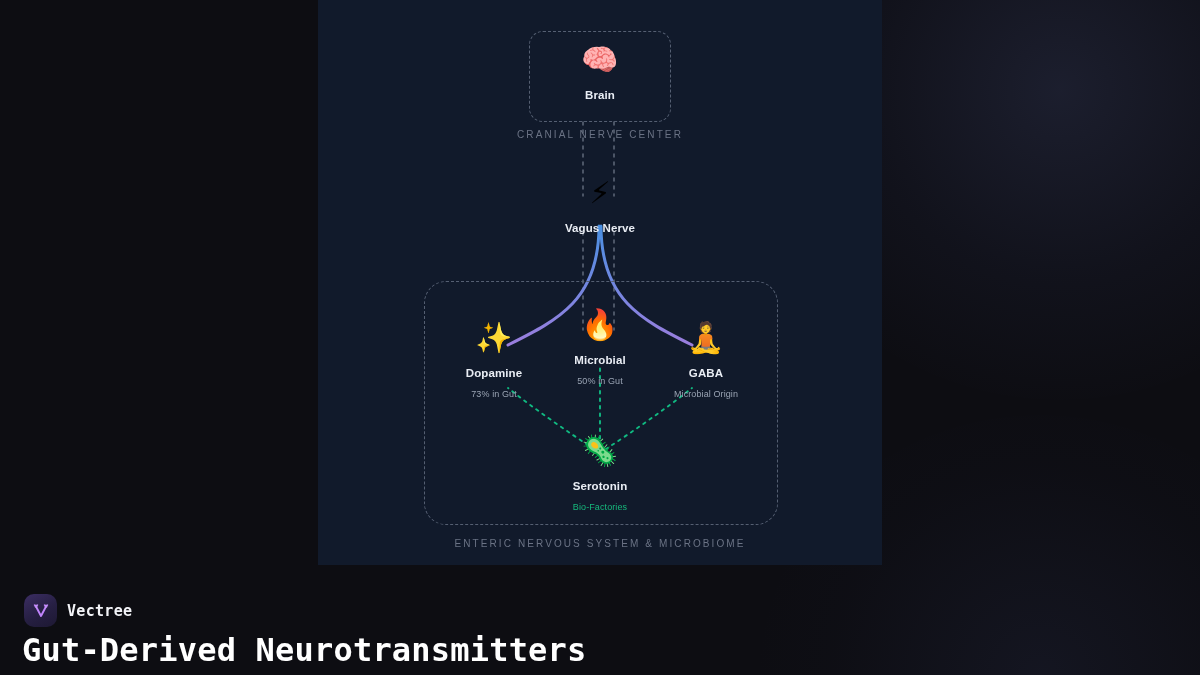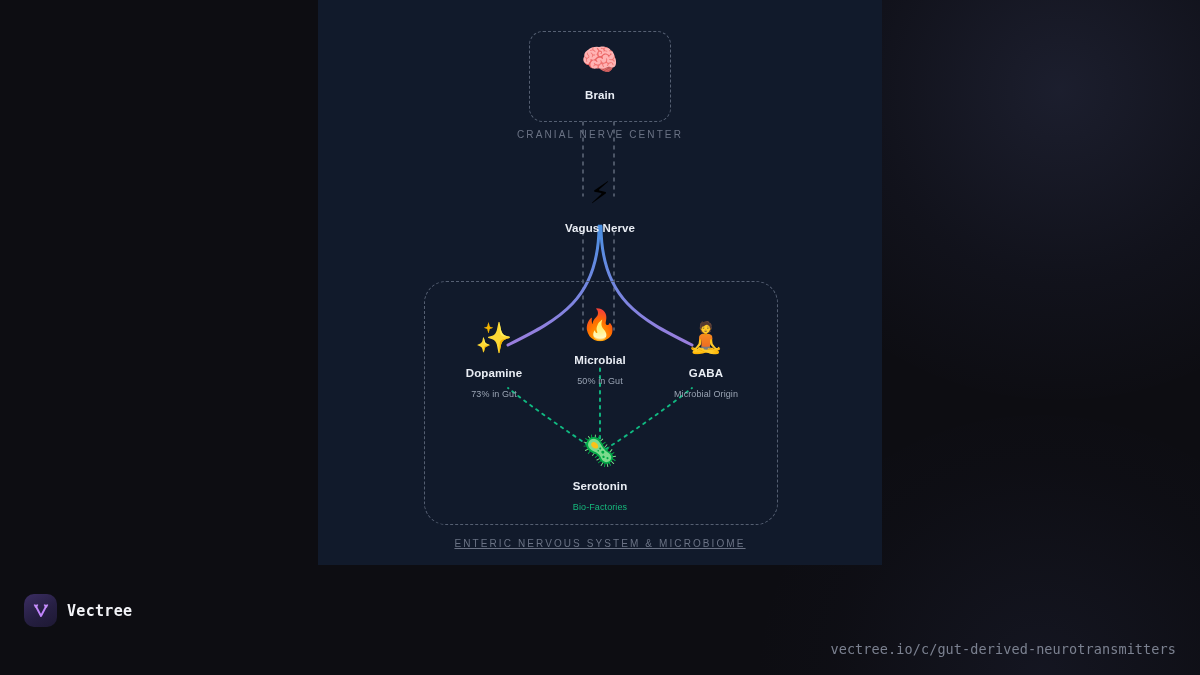--- a/index.html
+++ b/index.html
@@ -82,21 +82,21 @@
     width: 100%;
     text-align: center;
     font-size: 10px;
     letter-spacing: 2.1px;
     color: #6b7385;
     font-weight: 500;
     font-family: "Liberation Sans", "DejaVu Sans", sans-serif;
     white-space: nowrap;
   }
   .cap-brain { left: 0; top: 129px; }
-  .cap-gut   { left: 0; top: 538px; text-decoration: underline; }
+  .cap-gut   { left: 0; top: 538px; }
 
   
   .node {
     position: absolute;
     text-align: center;
     transform: translate(-50%, -50%);
     white-space: nowrap;
   }
   .node .glyph {
     font-size: 30px;
@@ -269,17 +269,17 @@
           <path d="M5 5.5 L10 15 L15 5.5" fill="none" stroke="#c084fc" stroke-width="1.9" stroke-linecap="round" stroke-linejoin="round"></path>
           <circle cx="5" cy="5" r="1.5" fill="#d8b4fe"></circle>
           <circle cx="15" cy="5" r="1.5" fill="#d8b4fe"></circle>
           <path d="M5 5.5 L3.4 4.0 M5 5.5 L6.6 4.0" stroke="#c084fc" stroke-width="1.2" stroke-linecap="round"></path>
           <path d="M15 5.5 L13.4 4.0 M15 5.5 L16.6 4.0" stroke="#c084fc" stroke-width="1.2" stroke-linecap="round"></path>
         </svg>
       </div>
       <span class="brand-name">Vectree</span>
     </div>
 
-    <div class="page-url">vectree.io/c/gut-derived-neurotransmitters</div>
+    <div class="page-title">Gut-Derived Neurotransmitters</div>
 
   </div>
 
 </div>
 
 </body></html>

